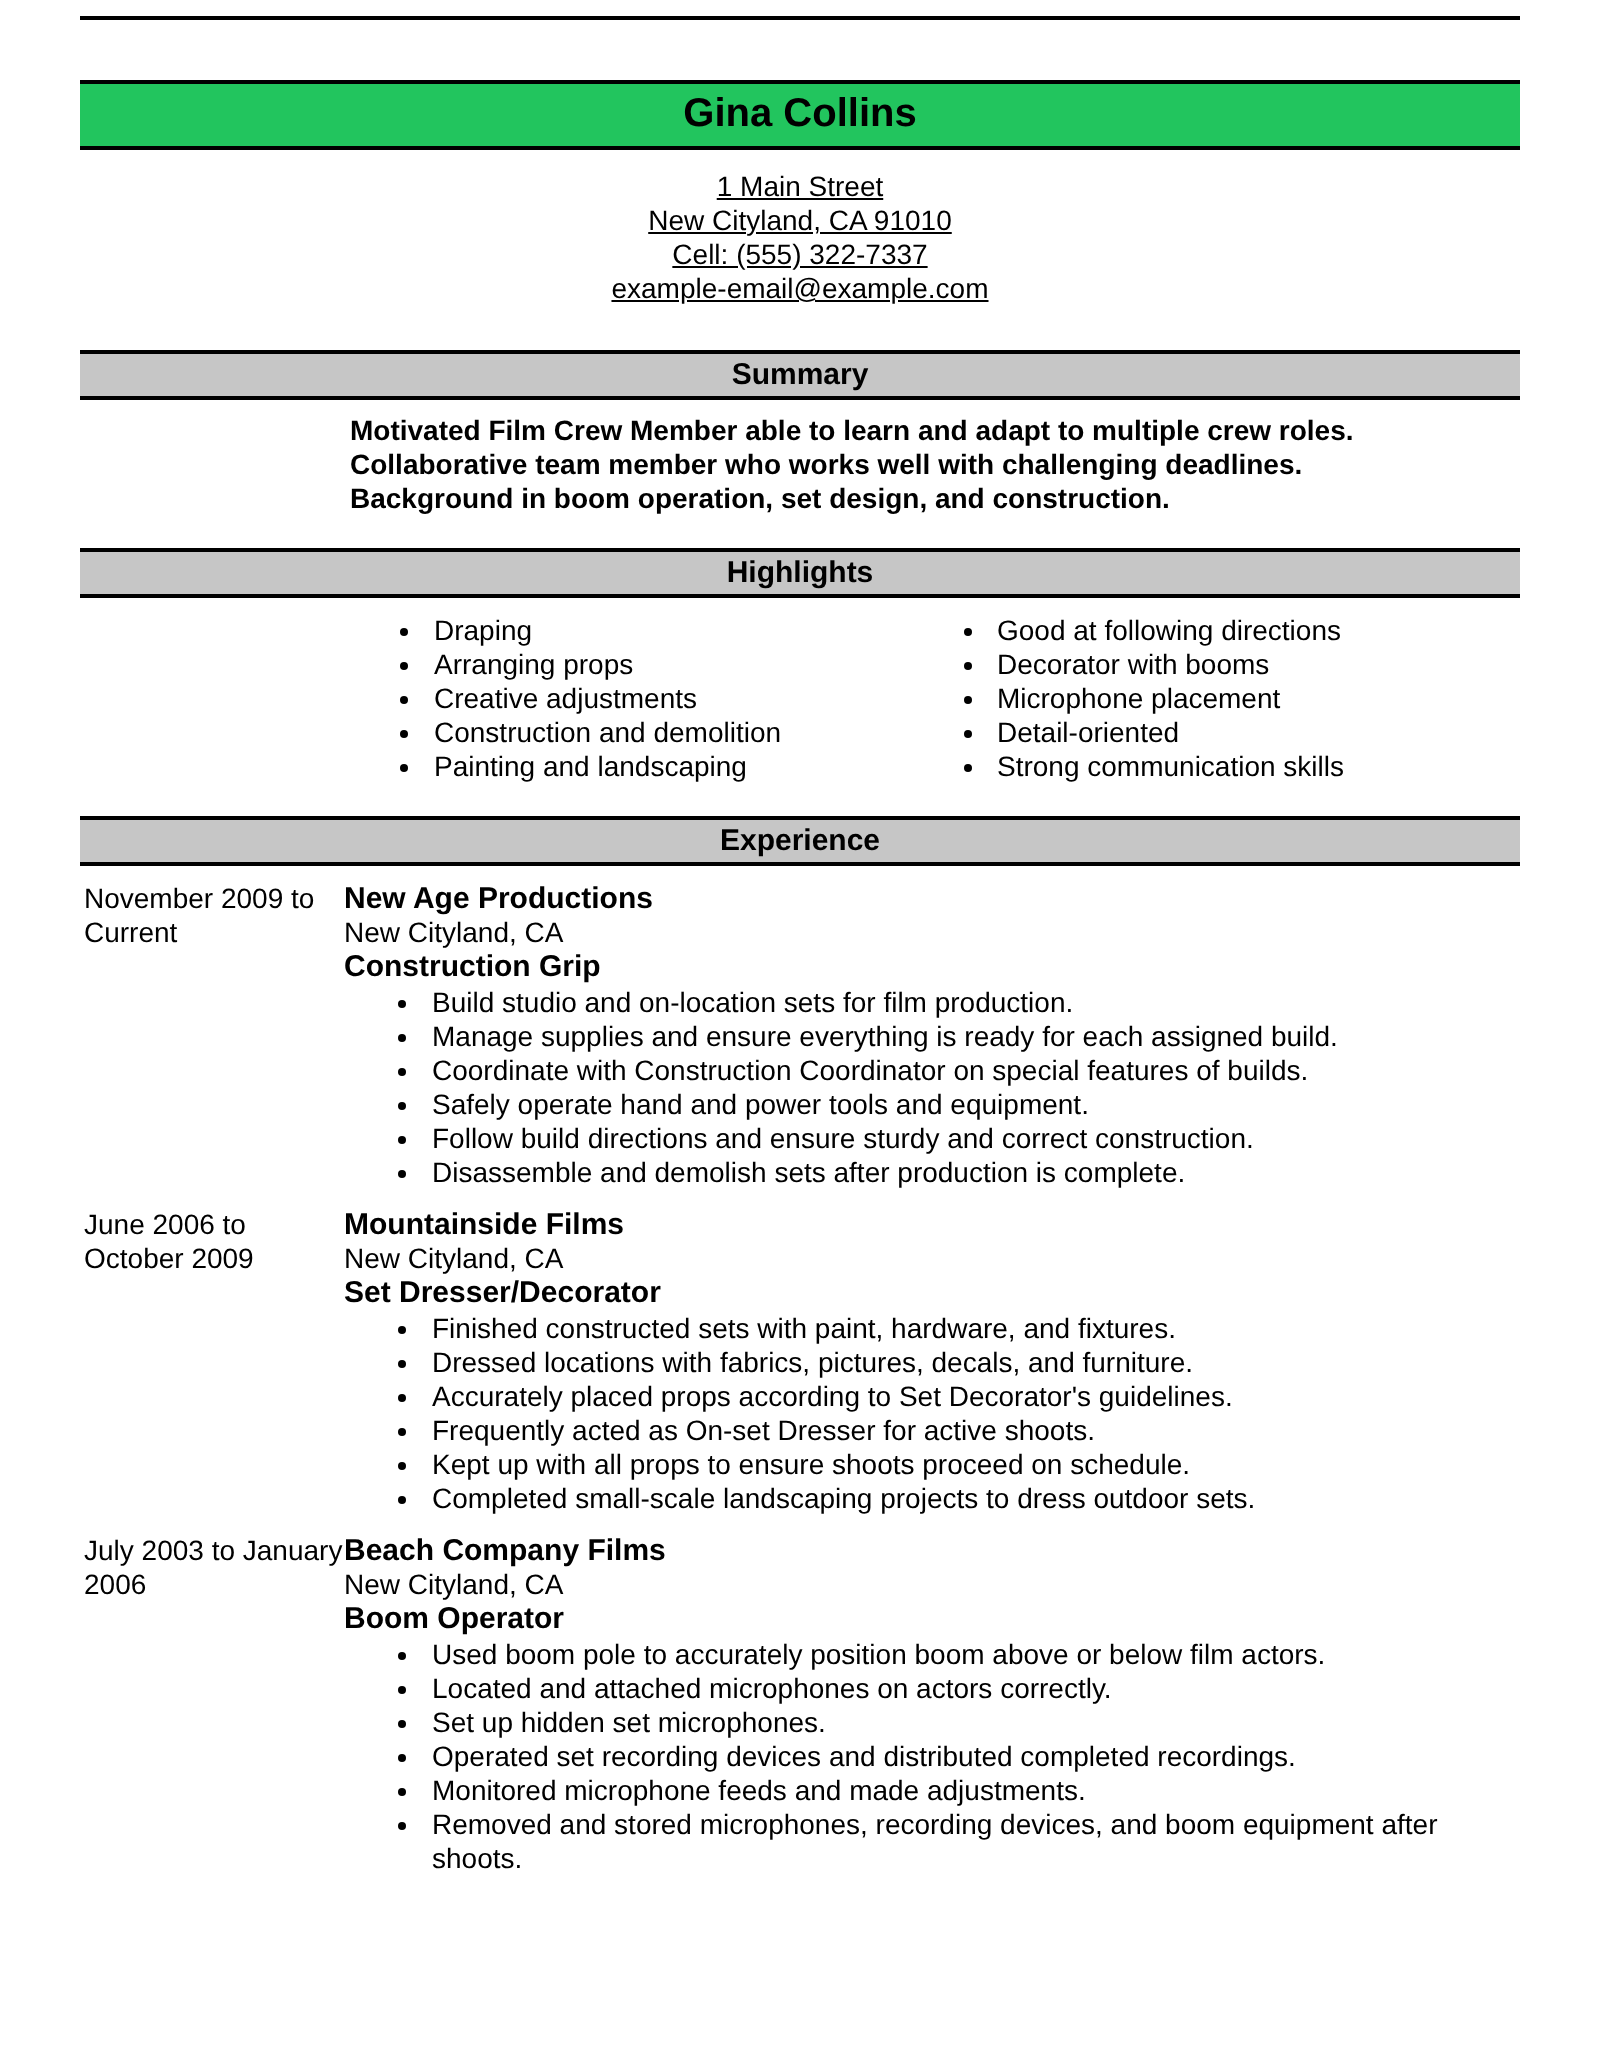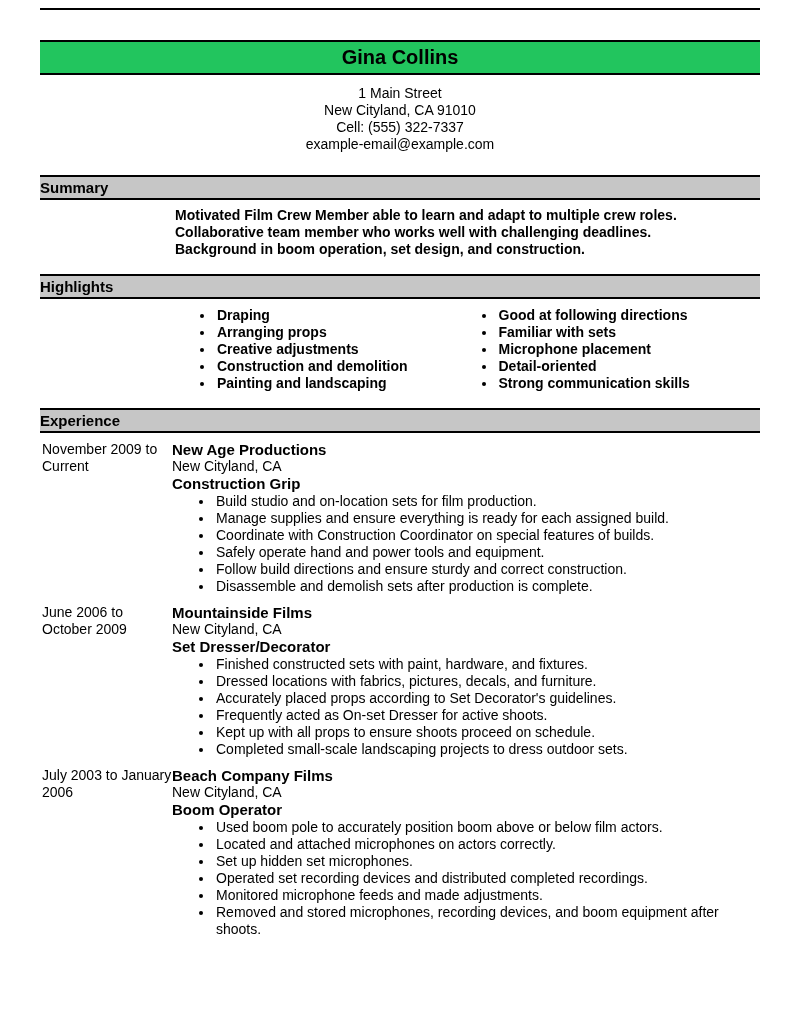--- a/index.html
+++ b/index.html
@@ -24,45 +24,46 @@
     text-align: center;
     font-weight: bold;
     font-size: 20px;
     padding: 4px 0;
   }
 
   .contact {
     text-align: center;
     margin-top: 10px;
     line-height: 17px;
+    text-decoration: underline;
   }
 
   .section-bar {
     background: #c6c6c6;
     border-top: 2px solid #000;
     border-bottom: 2px solid #000;
+    text-align: center;
     font-weight: bold;
     font-size: 15px;
     padding: 2px 0;
   }
   .summary-bar   { margin-top: 22px; }
   .highlights-bar{ margin-top: 16px; }
   .experience-bar{ margin-top: 16px; }
 
   .summary-text {
     margin: 7px 30px 0 135px;
     line-height: 17px;
     font-weight: bold;
   }
 
   .highlights {
     display: flex;
     padding-left: 157px;
     margin-top: 8px;
-    font-weight: bold;
   }
   .hl-col { width: 290px; }
   .highlights ul {
     margin: 0;
     padding-left: 18px;
     line-height: 17px;
   }
   .highlights li { padding-left: 2px; }
 
   .experience-body { margin-top: 8px; }
@@ -119,21 +120,21 @@
         <li>Draping</li>
         <li>Arranging props</li>
         <li>Creative adjustments</li>
         <li>Construction and demolition</li>
         <li>Painting and landscaping</li>
       </ul>
     </div>
     <div class="hl-col">
       <ul>
         <li>Good at following directions</li>
-        <li>Familiar with sets</li>
+        <li>Decorator with booms</li>
         <li>Microphone placement</li>
         <li>Detail-oriented</li>
         <li>Strong communication skills</li>
       </ul>
     </div>
   </div>
 
   <div class="section-bar experience-bar">
     <span>Experience</span>
   </div>

